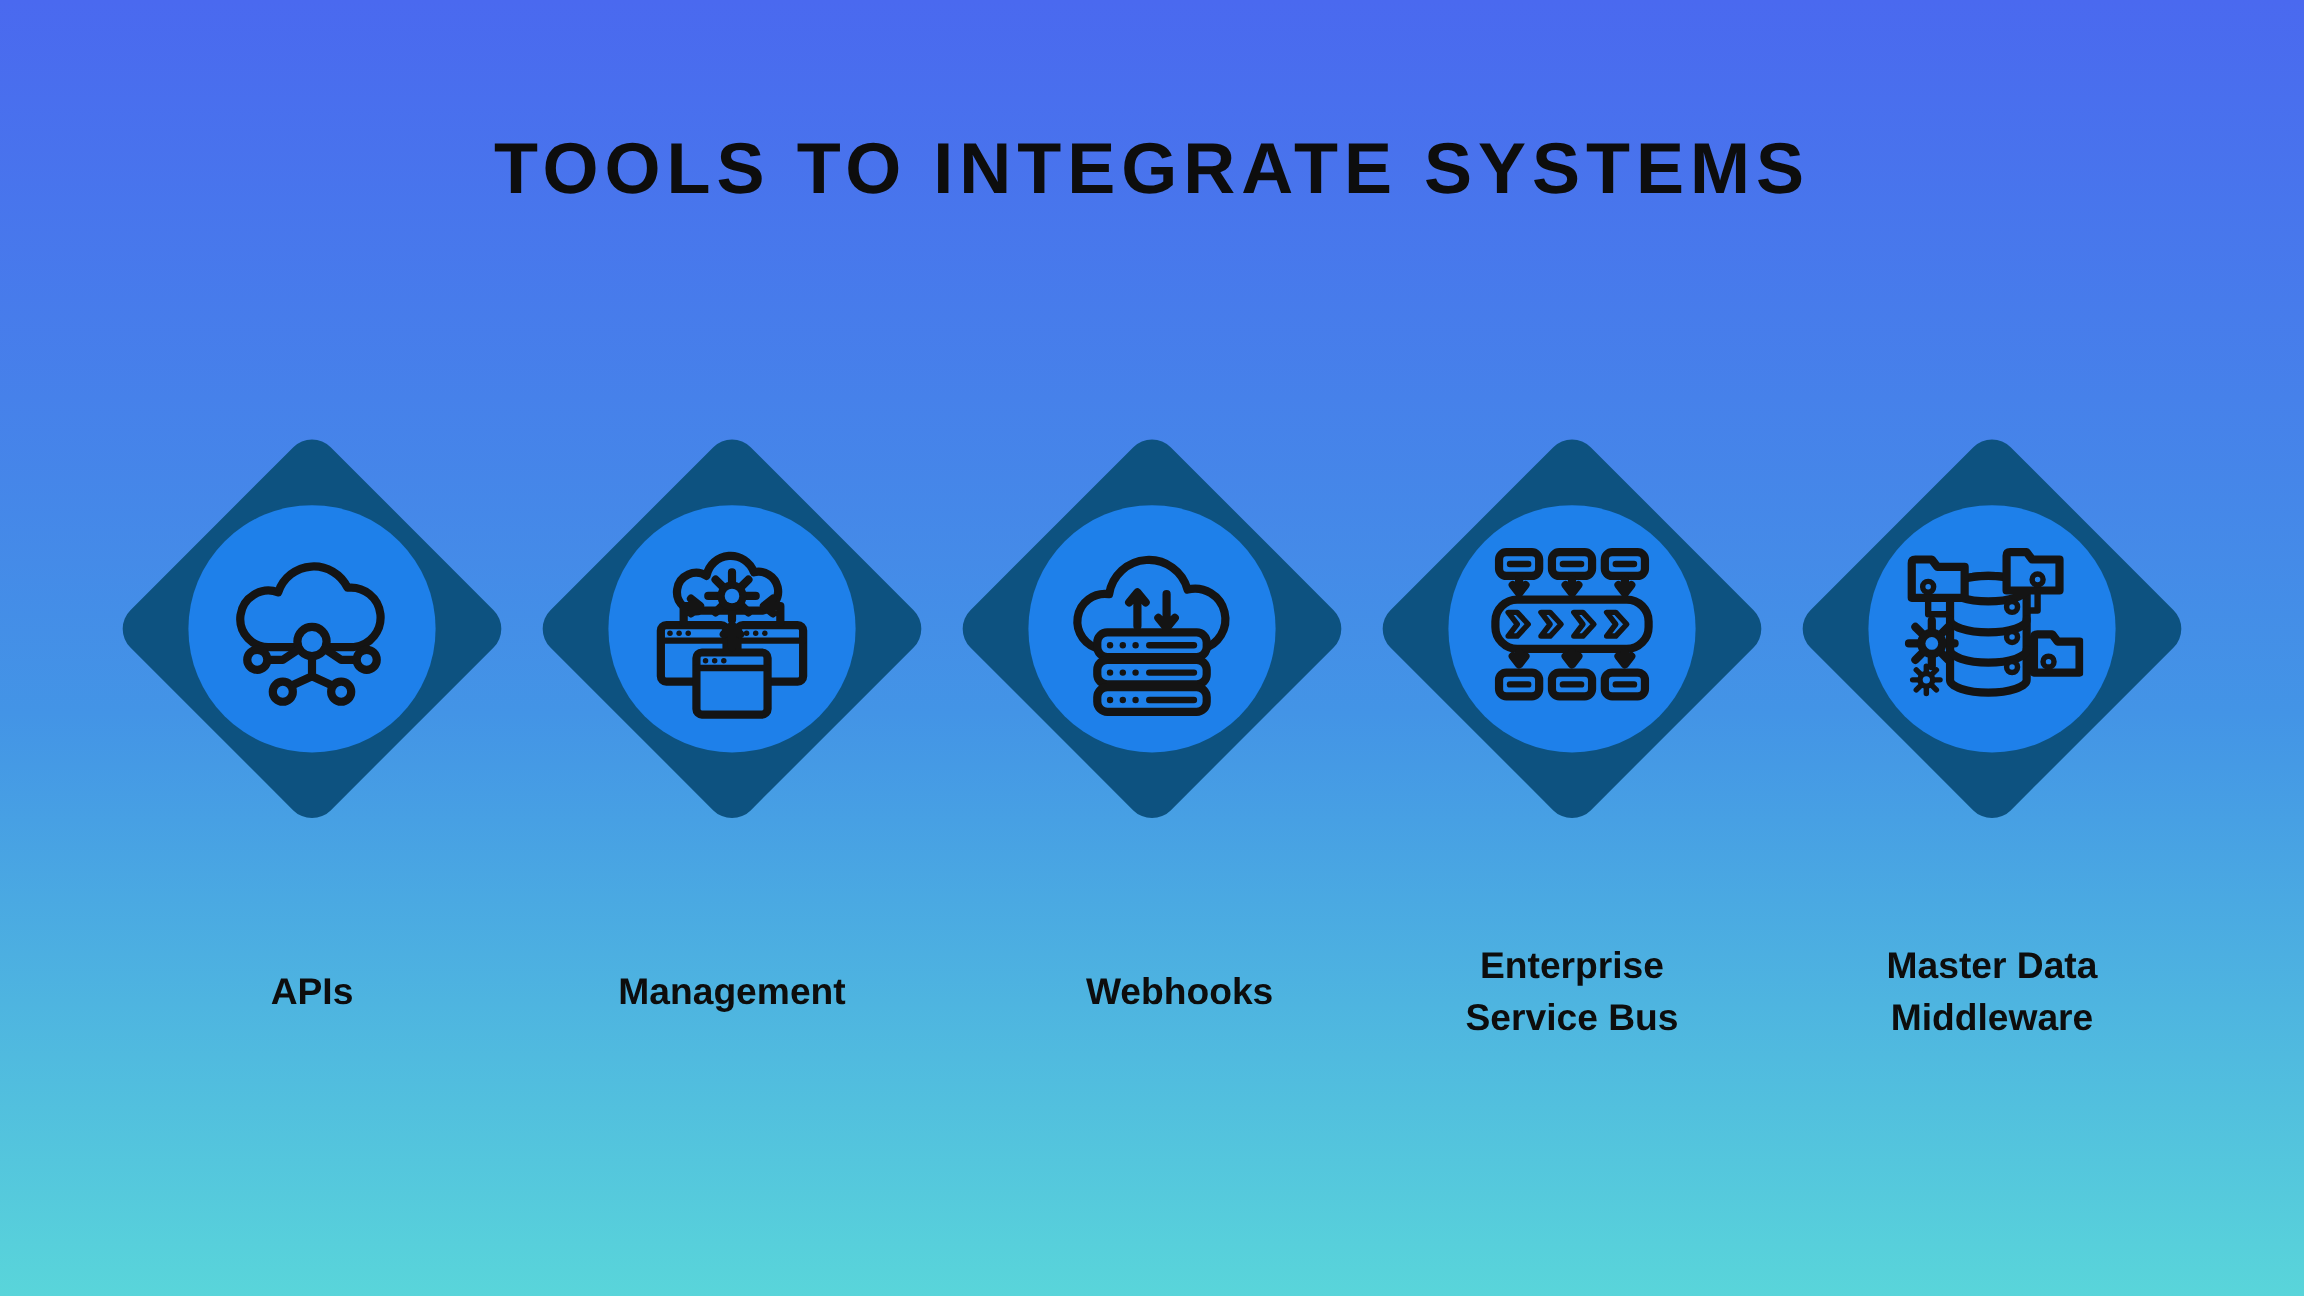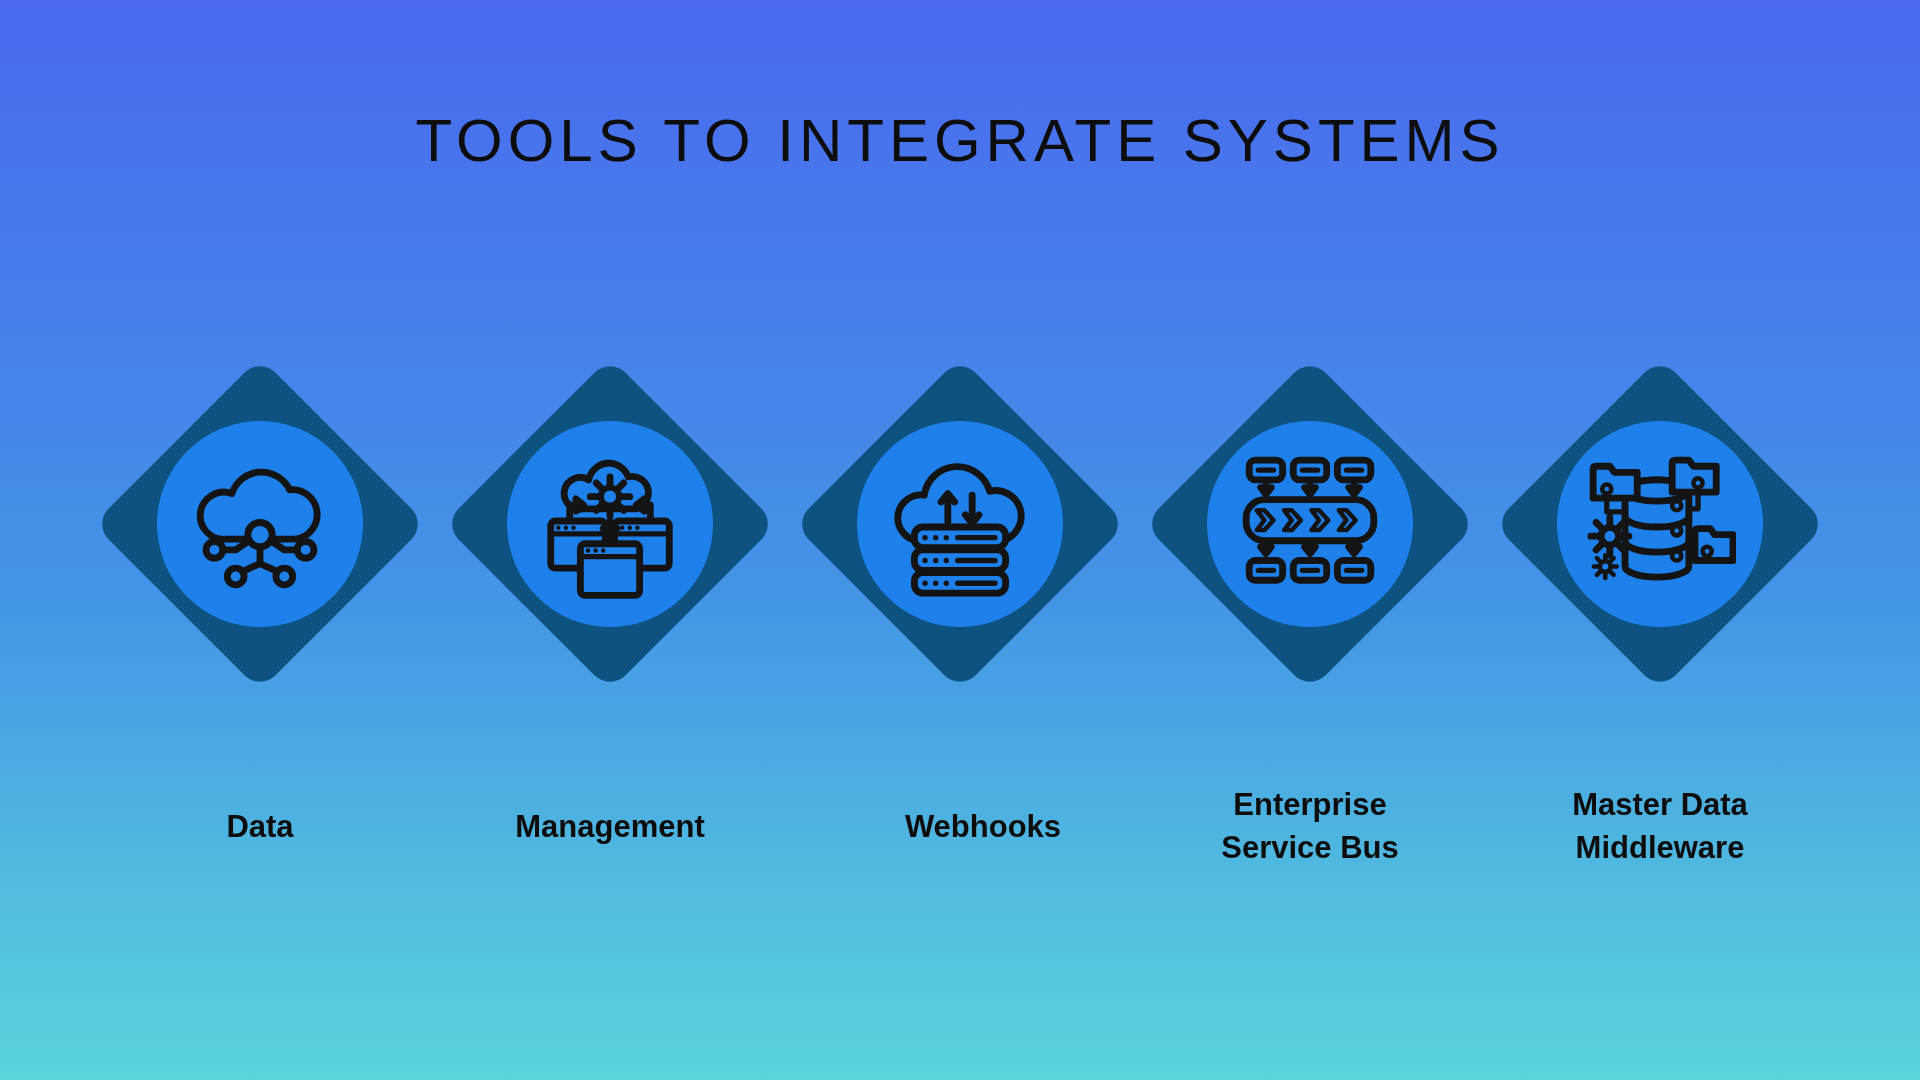--- a/index.html
+++ b/index.html
@@ -8,21 +8,21 @@
     font-family: "Liberation Sans", sans-serif;
     background: linear-gradient(180deg,
       var(--background-top, #4a69ef) 0%,
       var(--background-middle, #4394e6) 55%,
       var(--background-bottom, #59d5da) 100%);
     position: relative;
   }
   .title {
     position: absolute; top: 106px; left: 0; width: 1920px;
     text-align: center;
-    font-size: 60px; font-weight: 400; letter-spacing: 5px;
+    font-size: 60px; font-weight: 700; letter-spacing: 5px;
     color: var(--text, #0d0d0d);
   }
   .tool { position: absolute; }
   .diamond {
     position: absolute; width: 236px; height: 236px; top: 406px;
     background: var(--diamond, #0d5280);
     border-radius: 22px;
     transform: rotate(45deg);
   }
   .icon-circle {
@@ -61,21 +61,21 @@
     <svg class="ic" width="152" height="152" viewBox="0 0 200 200">
       <path d="M55 120 A31 31 0 1 1 63 60 A41 41 0 0 1 139 55 A27 27 0 1 1 146 120 Z"></path>
       <circle class="fb" cx="100" cy="114" r="16"></circle>
       <path d="M100 130 L100 152 M100 152 L76 163 M100 152 L124 163 M86 122 L68 134 L52 134 M114 122 L132 134 L148 134"></path>
       <circle class="fb" cx="40" cy="134" r="11"></circle>
       <circle class="fb" cx="160" cy="134" r="11"></circle>
       <circle class="fb" cx="68" cy="169" r="11"></circle>
       <circle class="fb" cx="132" cy="169" r="11"></circle>
     </svg>
   </div>
-  <div class="label" style="left:135px">Data</div>
+  <div class="label" style="left:135px">APIs</div>
 </div>
 
 <div class="tool">
   <div class="diamond" style="left:492px"></div>
   <div class="icon-circle" style="left:507px">
     <svg class="ic" width="152" height="152" viewBox="0 0 200 200">
       <path d="M66 80 A21 21 0 1 1 72 42 A27 27 0 0 1 124 38 A20 20 0 1 1 134 80 Z"></path>
       <path d="M113 64 H126 M87 64 H74 M100 77 V90 M100 51 V38 M109 73 L118 82 M91 73 L82 82 M109 55 L118 46 M91 55 L82 46"></path>
       <circle class="fk" cx="100" cy="64" r="16"></circle>
       <circle class="hb" cx="100" cy="64" r="8"></circle>

